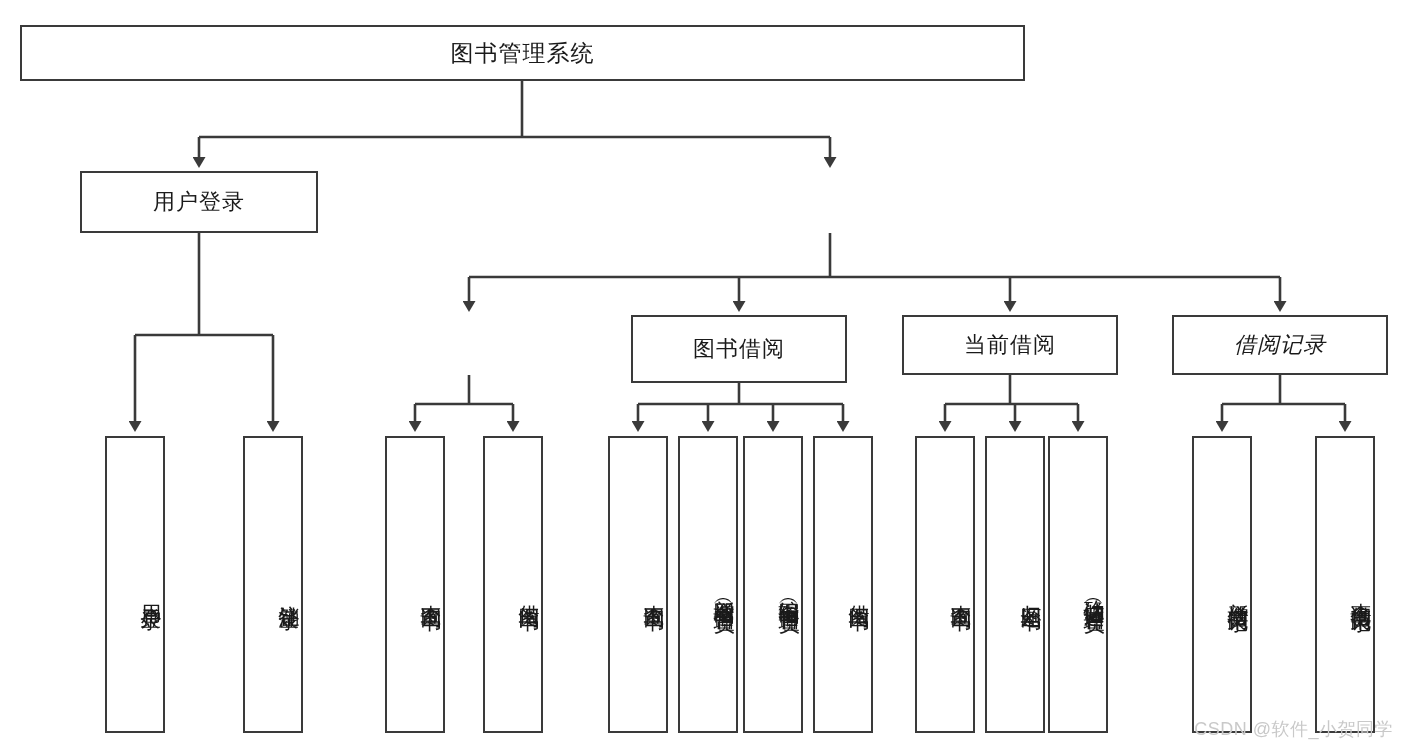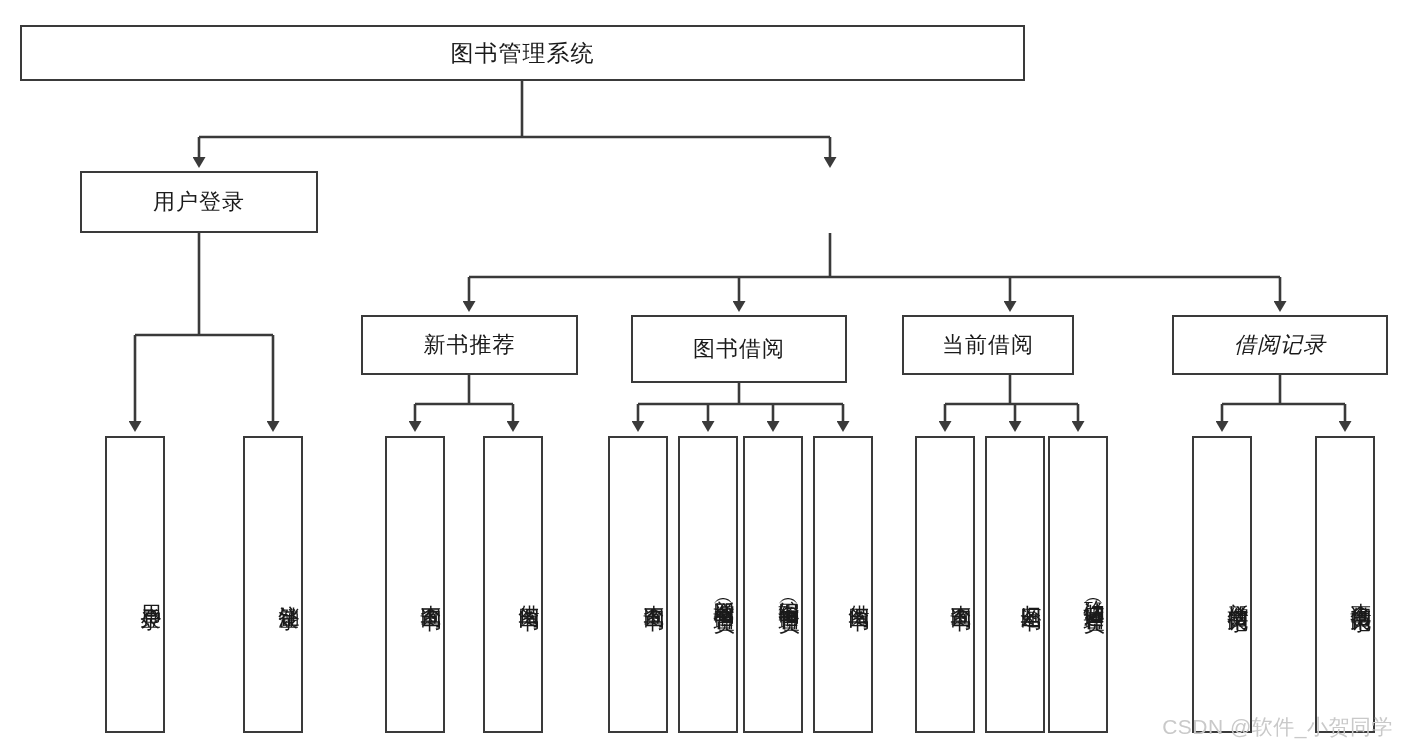--- a/index.html
+++ b/index.html
@@ -31,21 +31,21 @@
     line-height:1.18;
     letter-spacing:2px;
     padding-top:14px;
     align-items:flex-start;
     justify-content:center;
     white-space:normal;
   }
   .watermark{
     position:absolute;
     right:12px;bottom:6px;
-    font-size:21px;
+    font-size:18px;
     color:#c9c9c9;
     letter-spacing:0.5px;
     user-select:none;
   }
 </style>
 </head>
 <body>
 
 <div id="canvas">
   <svg class="links" viewBox="0 0 1405 747">
@@ -99,27 +99,24 @@
   </svg>
 
   <div class="node horiz root" style="left:20px;top:13px;width:1005px;height:56px;margin-top:12px;">
     <span>图书管理系统</span>
   </div>
 
   <div class="node horiz" style="left:80px;top:171px;width:238px;height:62px;">
     <span>用户登录</span>
   </div>
 
-  <div class="node horiz" style="left:361px;top:315px;width:217px;height:60px;">
-    <span>新书推荐</span>
-  </div>
   <div class="node horiz" style="left:631px;top:315px;width:216px;height:68px;">
     <span>图书借阅</span>
   </div>
-  <div class="node horiz" style="left:902px;top:315px;width:172px;height:60px;">
+  <div class="node horiz" style="left:902px;top:315px;width:216px;height:60px;">
     <span>当前借阅</span>
   </div>
   <div class="node horiz" style="left:1172px;top:315px;width:216px;height:60px;font-style:italic;">
     <span>借阅记录</span>
   </div>
 
   <div class="node vert" style="left:105px;top:436px;width:60px;height:297px;">
     <span>用户登录</span>
   </div>
   <div class="node vert" style="left:243px;top:436px;width:60px;height:297px;">

